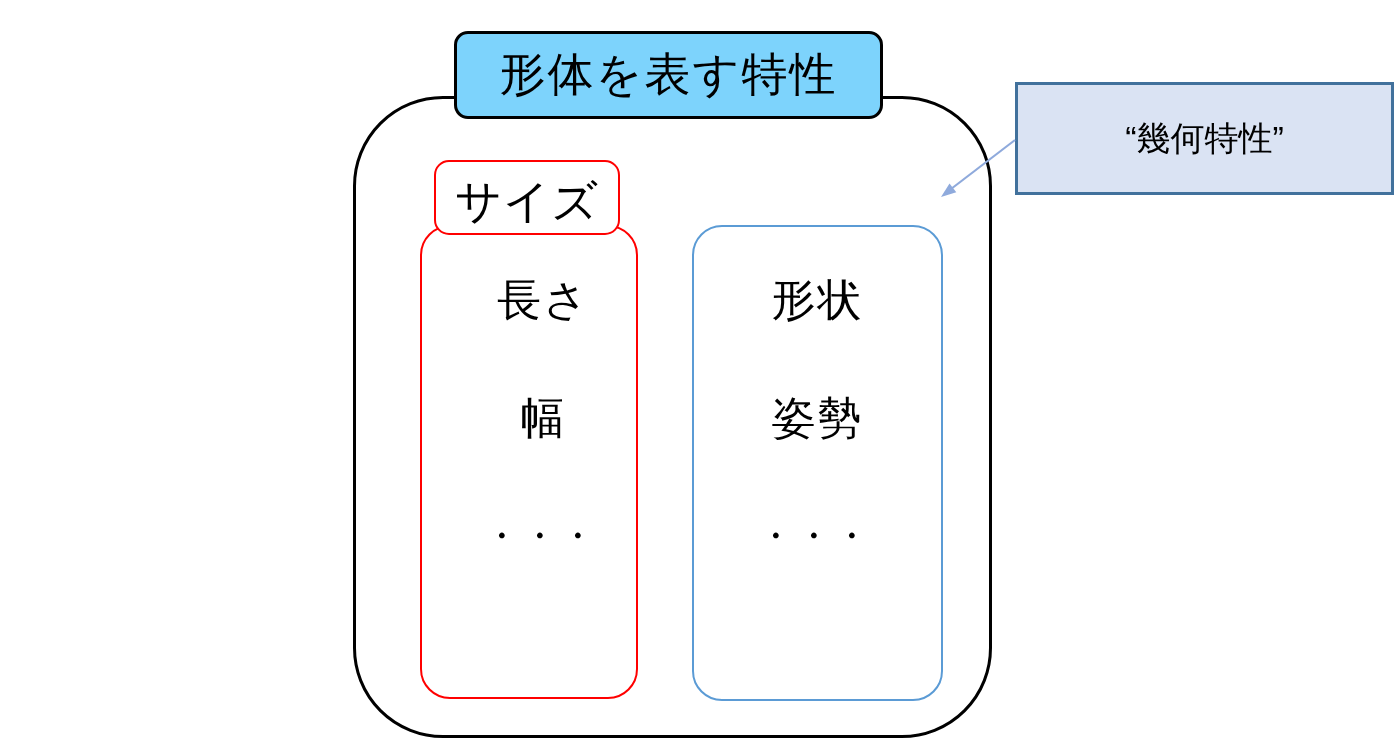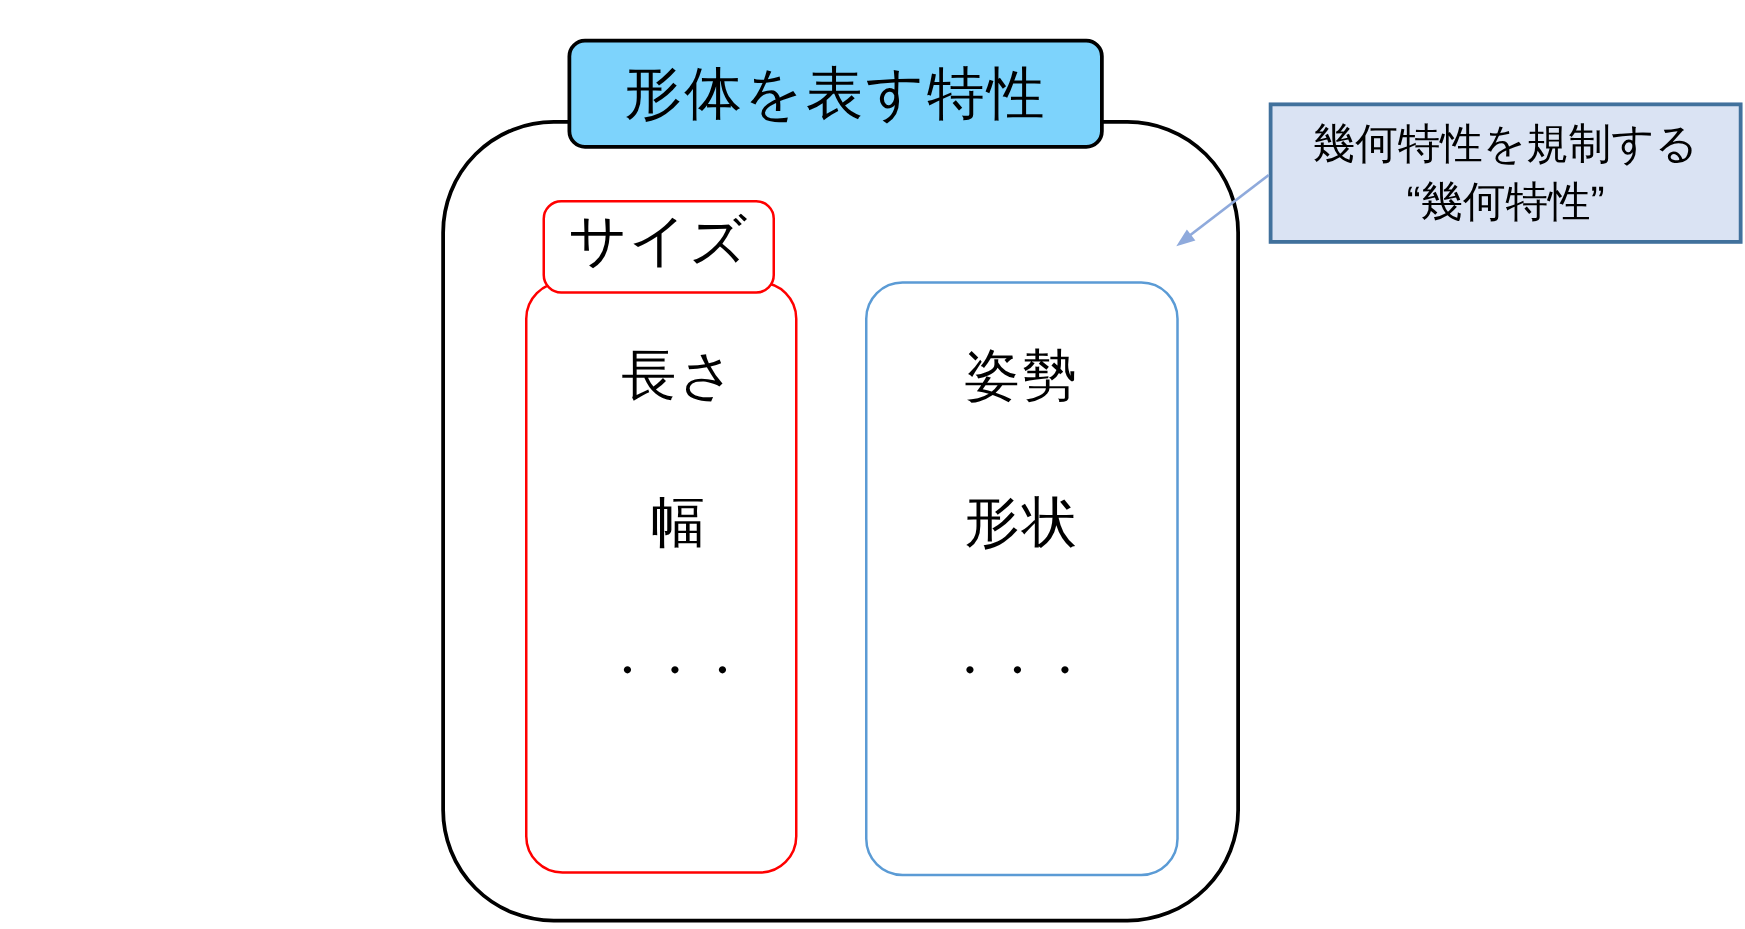--- a/index.html
+++ b/index.html
@@ -72,21 +72,21 @@
   .item-row .dots {
     font-size: 30px;
     font-weight: bold;
     letter-spacing: 8px;
   }
   
   .col-header {
     position: absolute;
     background: #ffffff;
     z-index: 4;
-    display: flex; align-items: flex-start; justify-content: center;
+    display: flex; align-items: flex-end; justify-content: center;
     font-size: 46px;
     letter-spacing: 1px;
     white-space: nowrap;
   }
   .header-size {
     left: 434px; top: 160px;
     width: 186px; height: 75px;
     border: 2.5px solid #FF0000;
     border-radius: 15px;
   }
@@ -143,33 +143,32 @@
       <span class="dots">・・・</span>
     </div>
   </div>
 
   <div class="col-header header-size">
     <span>サイズ</span>
   </div>
 
   <div class="col col-geo">
     <div class="item-row">
-      <span>姿勢</span>
+      <span>形状</span>
     </div>
     <div class="item-row">
-      <span>形状</span>
+      <span>姿勢</span>
     </div>
     <div class="item-row">
       <span class="dots">・・・</span>
     </div>
   </div>
 
 
   <div class="callout">
-    <span>幾何特性を規制する</span>
     <span>“幾何特性”</span>
   </div>
 
   <svg class="arrow-svg" viewBox="0 0 100 85" xmlns="http://www.w3.org/2000/svg">
     <line x1="87" y1="17" x2="23" y2="66" stroke="#8FAADC" stroke-width="2.2"></line>
     <polygon points="13,74 21.5,60.5 28.3,69.3" fill="#8FAADC"></polygon>
   </svg>
 
 </div>
 

